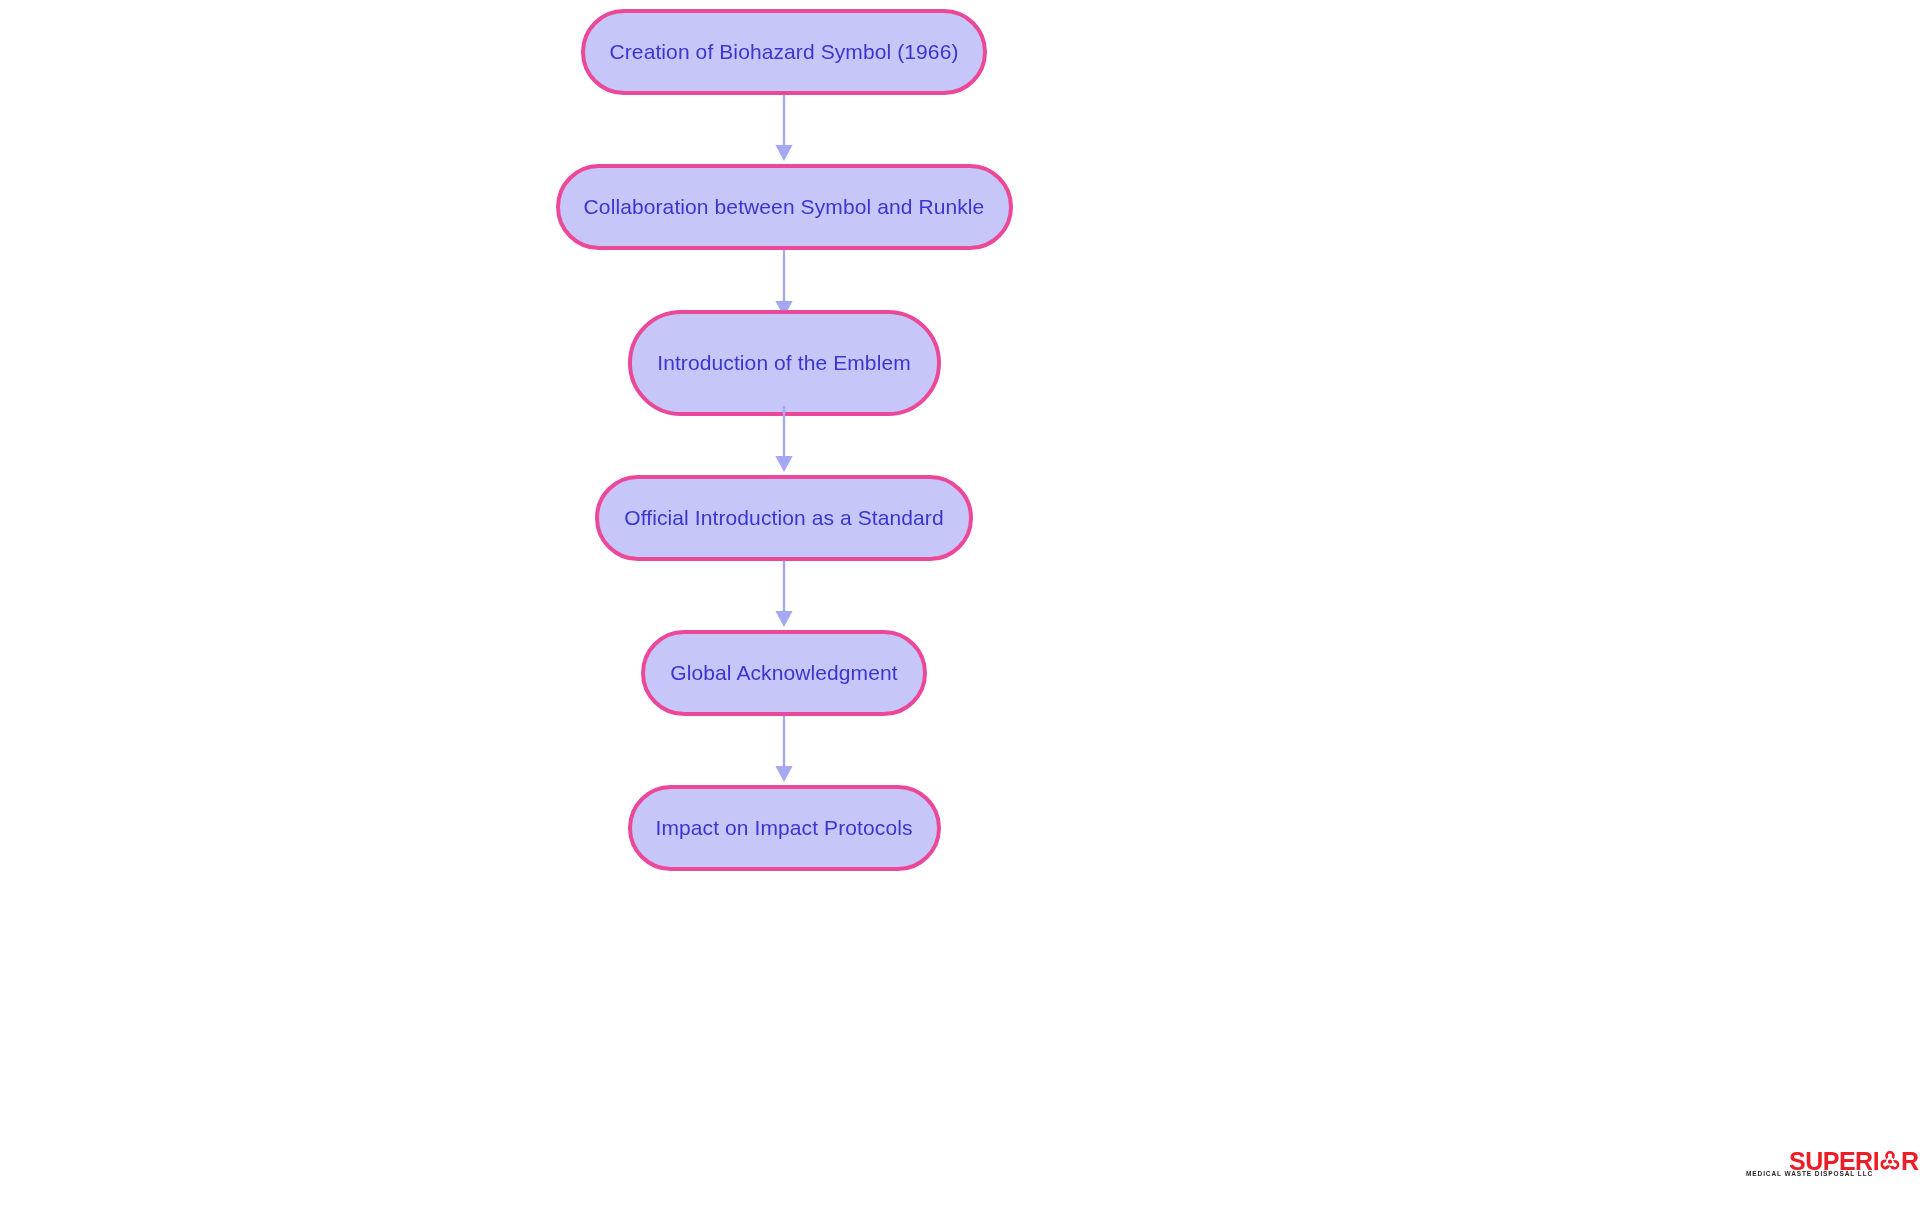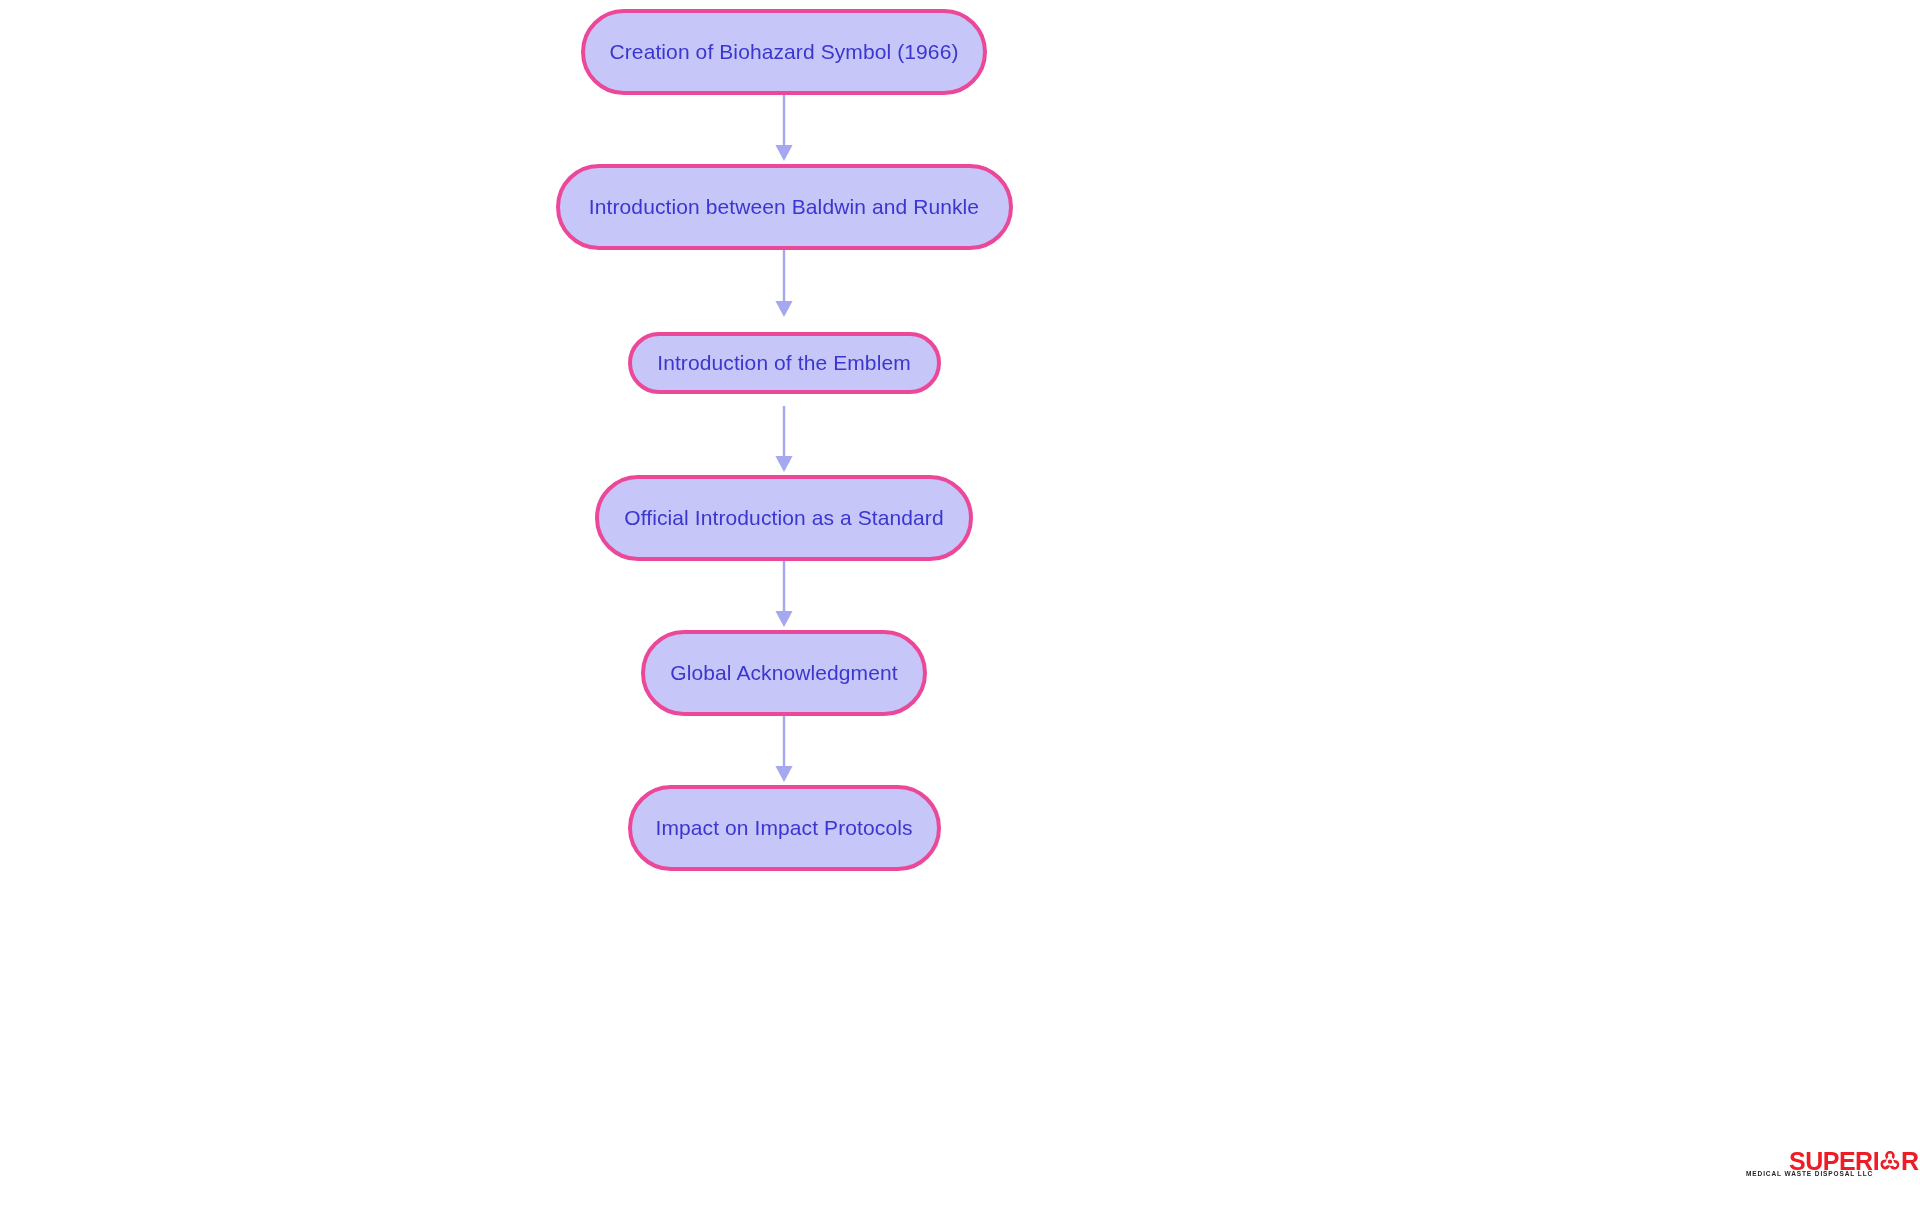--- a/index.html
+++ b/index.html
@@ -128,33 +128,33 @@
 
     <div class="connector" style="top:95px;height:69px;">
       <svg width="24" height="69" viewBox="0 0 24 69">
         <line x1="12" y1="0" x2="12" y2="53" stroke="#a5a7f0" stroke-width="2.4"></line>
         <polygon points="12,66 3.4,50 20.6,50" fill="#a5a7f0"></polygon>
       </svg>
     </div>
 
     <div class="flow-step" style="top:164px;height:86px;">
       <div class="node" style="width:457px;height:86px;">
-        <span class="node-label">Introduction between Baldwin and Runkle</span>
+        <span class="node-label">Collaboration between Symbol and Runkle</span>
       </div>
     </div>
 
     <div class="connector" style="top:250px;height:70px;">
       <svg width="24" height="70" viewBox="0 0 24 70">
         <line x1="12" y1="0" x2="12" y2="54" stroke="#a5a7f0" stroke-width="2.4"></line>
         <polygon points="12,67 3.4,51 20.6,51" fill="#a5a7f0"></polygon>
       </svg>
     </div>
 
     <div class="flow-step" style="top:320px;height:86px;">
-      <div class="node" style="width:313px;height:62px;text-align:center;">
+      <div class="node" style="width:313px;height:106px;text-align:center;">
         <span class="node-label">Introduction of the Emblem</span>
       </div>
     </div>
 
     <div class="connector" style="top:406px;height:69px;">
       <svg width="24" height="69" viewBox="0 0 24 69">
         <line x1="12" y1="0" x2="12" y2="53" stroke="#a5a7f0" stroke-width="2.4"></line>
         <polygon points="12,66 3.4,50 20.6,50" fill="#a5a7f0"></polygon>
       </svg>
     </div>

